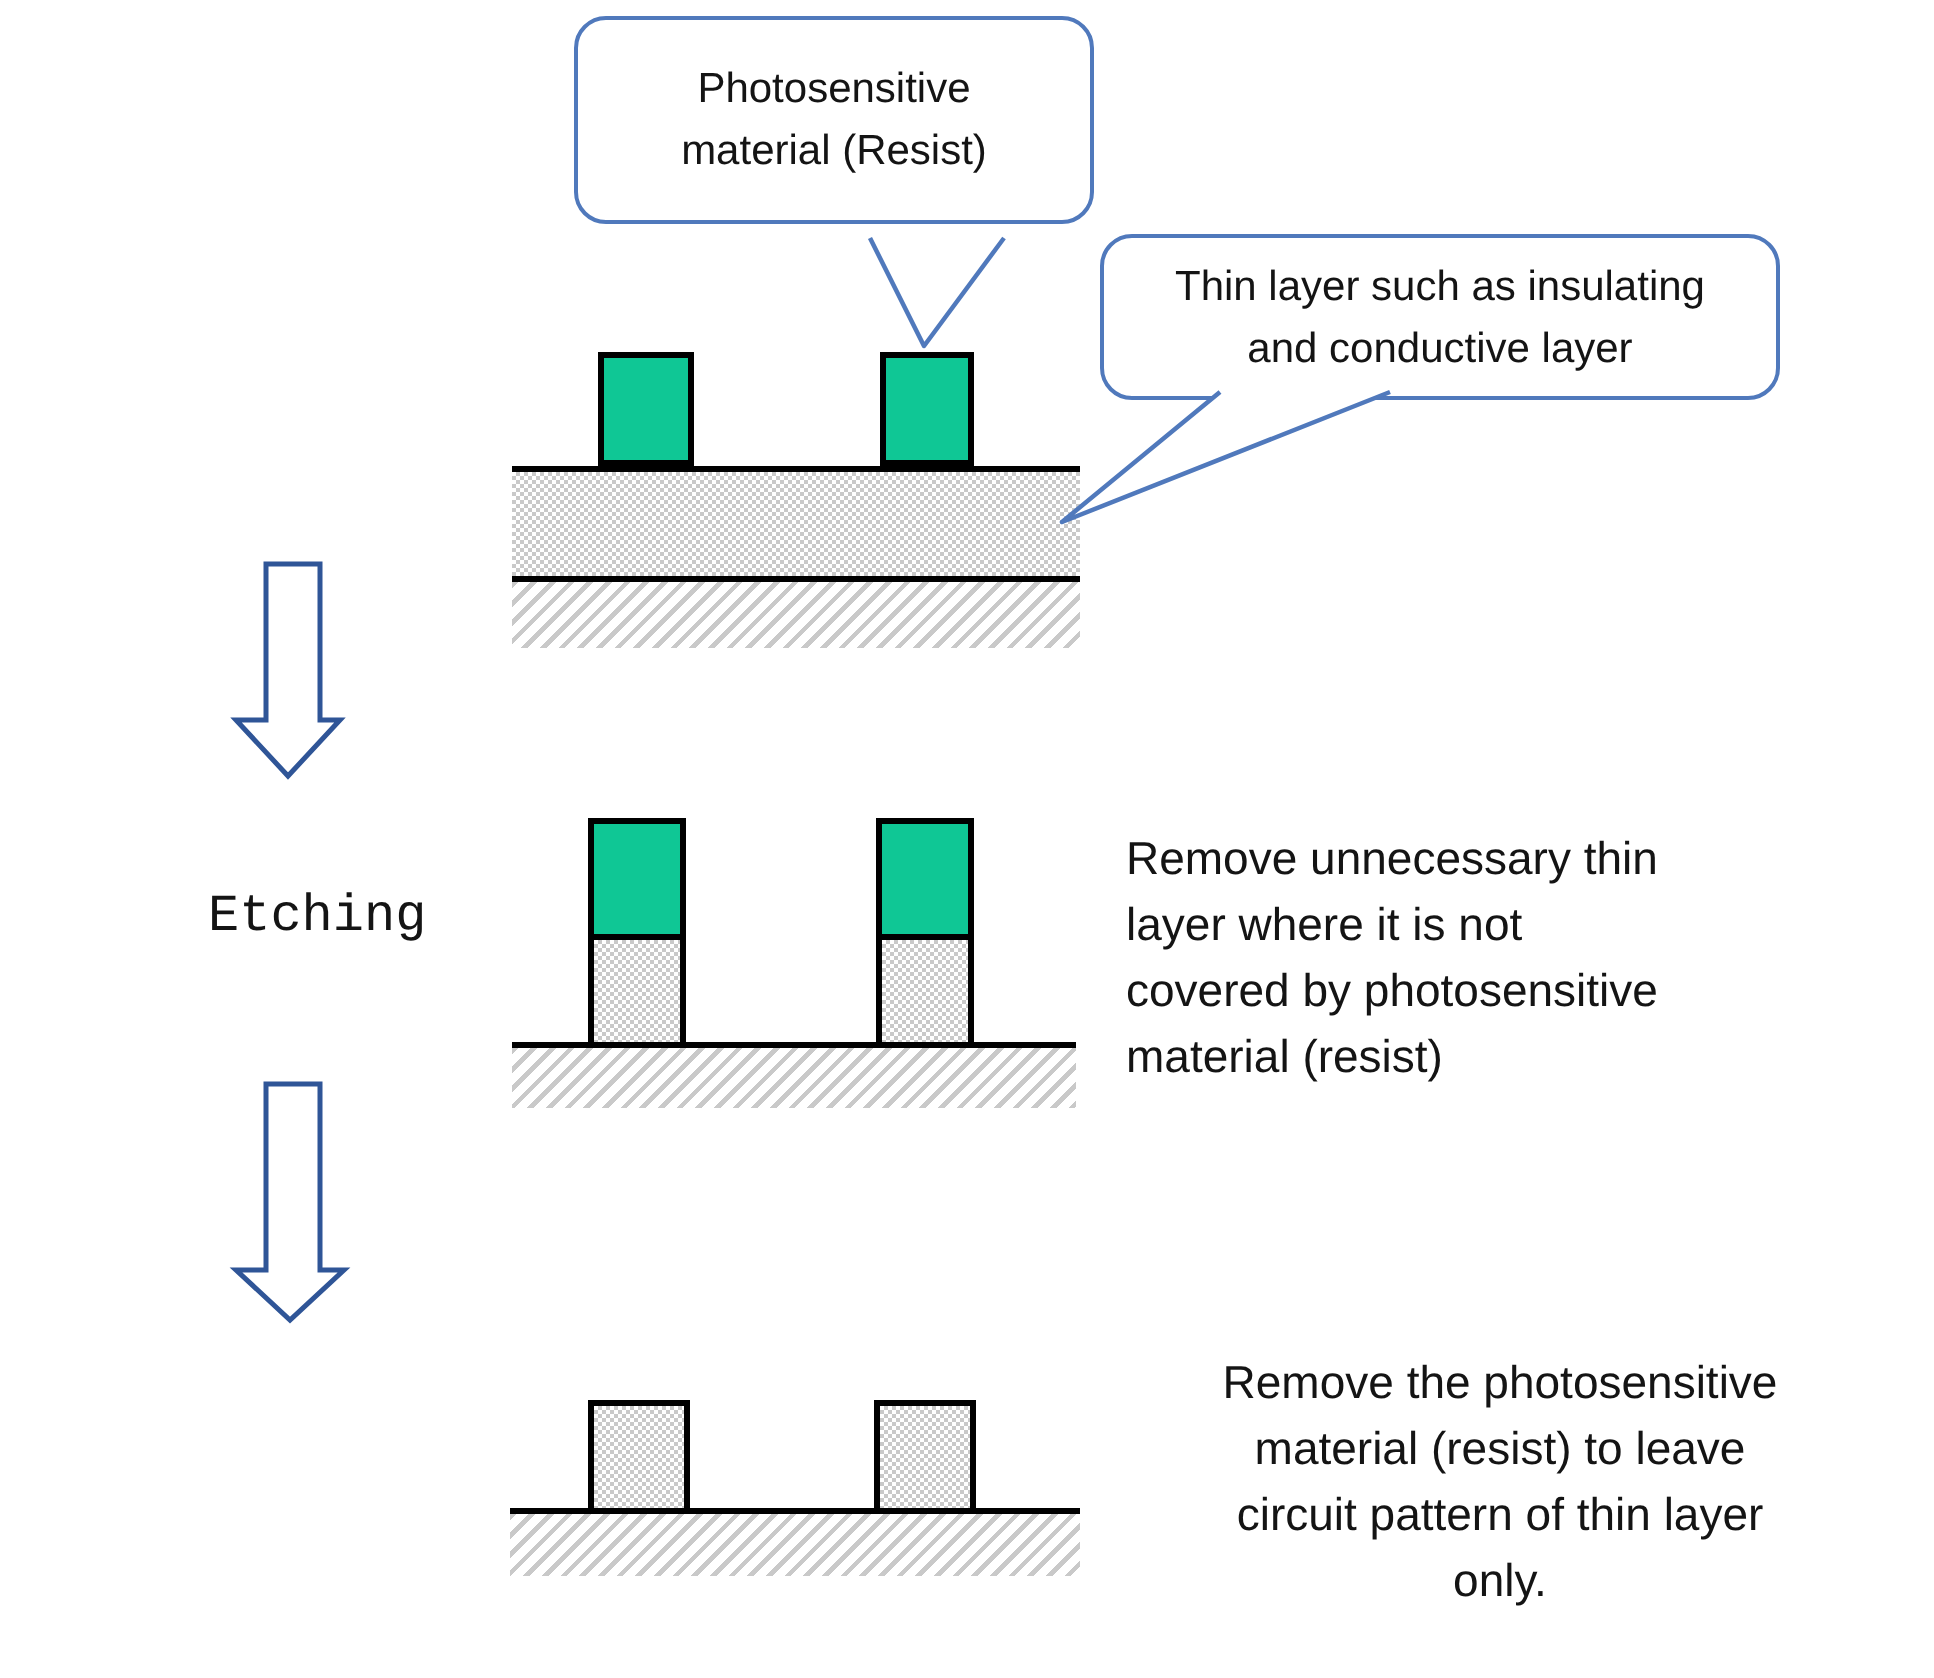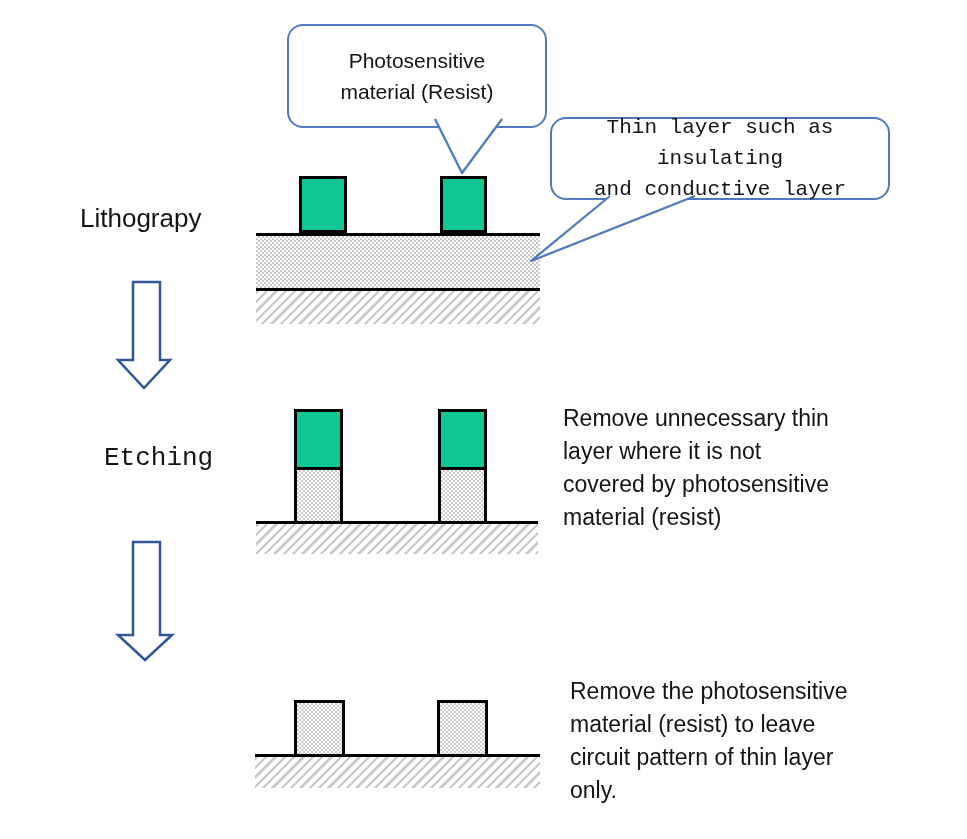--- a/index.html
+++ b/index.html
@@ -77,60 +77,59 @@
     stroke: var(--arrow-blue, #2F5597);
     stroke-width: 2.5;
     stroke-linejoin: miter;
   }
 </style>
 </head>
 <body>
 
 <div class="canvas">
 
-  <div class="abs stage-label" style="left:80px; top:203px;">Lithograpy</div>
 
   <div class="abs resist-fill" style="left:299px; top:176px; width:48px; height:57px;"></div>
   <div class="abs resist-fill" style="left:440px; top:176px; width:47px; height:57px;"></div>
 
   <div class="abs checker" style="left:256px; top:233px; width:284px; height:58px; border-top:3px solid #000; border-bottom:3px solid #000;"></div>
   <div class="abs hatch" style="left:256px; top:291px; width:284px; height:33px;"></div>
 
   <div class="abs stage-label" style="left:104px; top:443px;font-family:Liberation Mono, monospace;">Etching</div>
 
   <div class="abs resist-fill" style="left:294px; top:409px; width:49px; height:61px;"></div>
   <div class="abs checker" style="left:294px; top:470px; width:49px; height:51px; border-left:3px solid #000; border-right:3px solid #000;"></div>
 
   <div class="abs resist-fill" style="left:438px; top:409px; width:49px; height:61px;"></div>
   <div class="abs checker" style="left:438px; top:470px; width:49px; height:51px; border-left:3px solid #000; border-right:3px solid #000;"></div>
 
   <div class="abs hatch" style="left:256px; top:521px; width:282px; height:33px; border-top:3px solid #000;"></div>
 
-  <div class="abs desc-text" style="left:563px; top:402px; width:330px;">Remove unnecessary thin
+  <div class="abs desc-text" style="left:563px; top:413px; width:330px;">Remove unnecessary thin
 layer where it is not
 covered by photosensitive
 material (resist)</div>
 
 
   <div class="abs checker" style="left:294px; top:700px; width:51px; height:54px; border:3px solid #000; border-bottom:none;"></div>
   <div class="abs checker" style="left:437px; top:700px; width:51px; height:54px; border:3px solid #000; border-bottom:none;"></div>
 
   <div class="abs hatch" style="left:255px; top:754px; width:285px; height:34px; border-top:3px solid #000;"></div>
 
-  <div class="abs desc-text" style="left:570px; top:675px; width:360px;">Remove the photosensitive
+  <div class="abs desc-text" style="left:570px; top:675px; width:360px;text-align:center;">Remove the photosensitive
 material (resist) to leave
 circuit pattern of thin layer
 only.</div>
 
-  <div class="abs callout-body" style="left:287px; top:24px; width:260px; height:104px;">
+  <div class="abs callout-body" style="left:287px; top:8px; width:260px; height:104px;">
     <div class="callout-text">Photosensitive
 material (Resist)</div>
   </div>
 
-  <div class="abs callout-body" style="left:550px; top:117px; width:340px; height:83px;font-family:Liberation Mono, monospace;">
+  <div class="abs callout-body" style="left:550px; top:117px; width:340px; height:83px;">
     <div class="callout-text">Thin layer such as insulating
 and conductive layer</div>
   </div>
 
   <svg class="overlay" width="967" height="839" viewBox="0 0 967 839">
 
     <path class="tail-shape" d="M435,119 L462,173 L502,119"></path>
 
     <path class="tail-shape" d="M610,196 L531,261 L695,196"></path>
 

